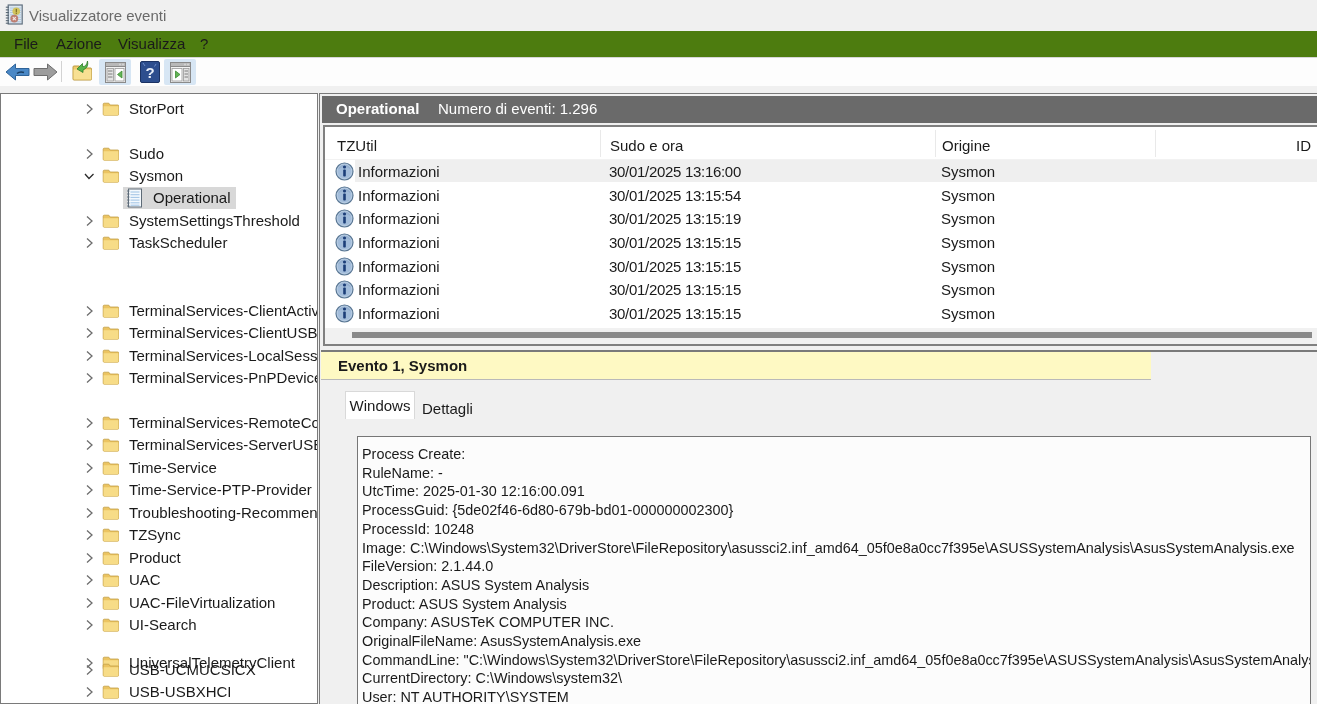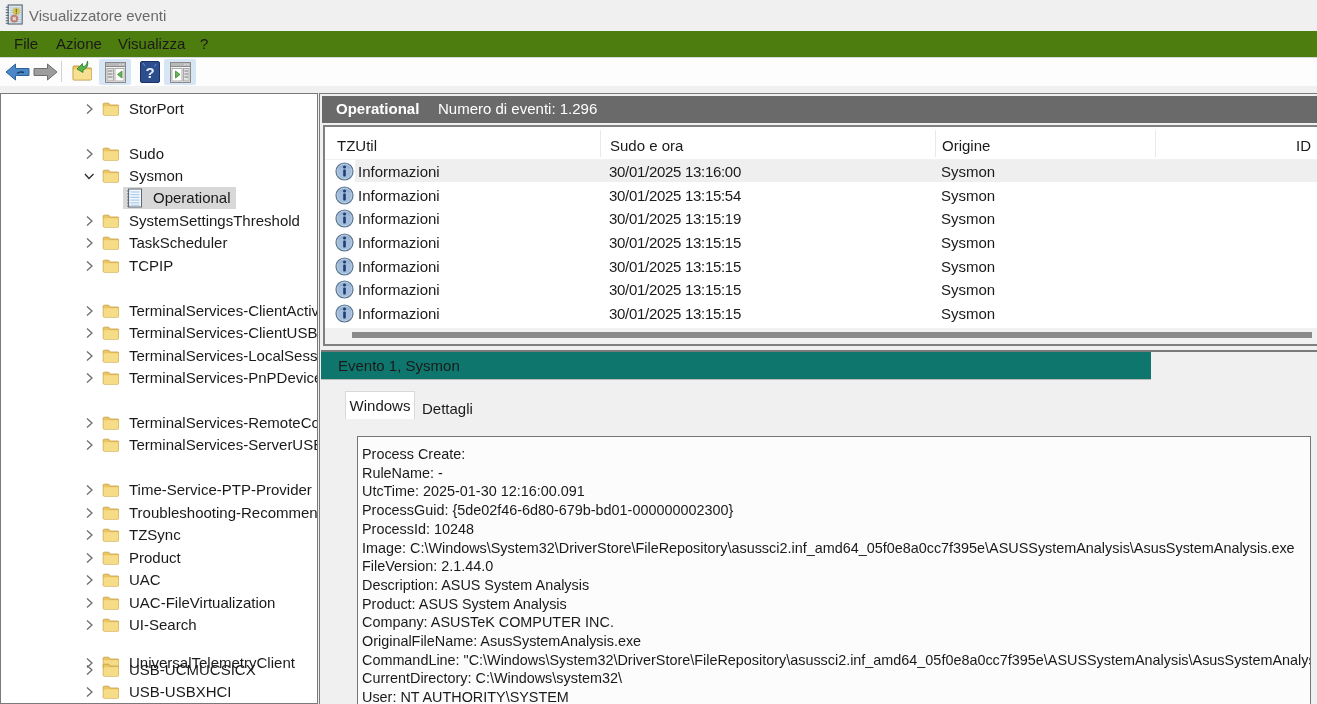--- a/index.html
+++ b/index.html
@@ -33,22 +33,22 @@
 
 #tablewrap { position:absolute; left:323px; top:125px; width:1004px; height:221px;
   background:#FFF; border:2px solid #808080; }
 .hdrtxt { position:absolute; top:10px; font-size:15px; }
 .coldiv { position:absolute; top:3px; width:1px; height:27px; background:#E9E9E9; }
 .lrow { position:absolute; left:0; width:1000px; height:24px; font-size:15px; }
 .lrow div { position:absolute; top:3px; }
 
 #botpane { position:absolute; left:321px; top:350px; width:996px; height:354px;
   background:#F0F0F0; border-top:2px solid #7A7A7A; }
-#evhead { position:absolute; left:0; top:0; width:830px; height:28px; background:#0f766e;
-  border-bottom:1px solid #B9B9B9; font-size:15px; }
+#evhead { position:absolute; left:0; top:0; width:830px; height:28px; background:#fef9c3;
+  border-bottom:1px solid #B9B9B9; font-size:15px;font-weight:bold; }
 #tab1 { position:absolute; left:24px; top:39px; width:70px; height:28px; background:#FFF;
   border:1px solid #D9D9D9; border-bottom:none; font-size:15px; text-align:center; padding-top:5px; }
 #tab2 { position:absolute; left:101px; top:48px; font-size:15px; }
 #evtext { position:absolute; left:36px; top:84px; width:954px; height:270px;
   background:#FCFCFC; border:1px solid #767676; overflow:hidden; }
 #evtext pre { font-family:"Liberation Sans", sans-serif; font-size:14.4px; line-height:18.7px;
   margin:8px 0 0 4px; white-space:pre; }
 </style>
 </head>
 <body>
@@ -210,30 +210,20 @@
 <div class="trow" style="top:138.3px">
       <svg class="chev" style="left:83px" width="10" height="12" viewBox="0 0 10 12">
         <path d="M3 1.5 L8 6 L3 10.5" fill="none" stroke="#6D6D6D" stroke-width="1.3"></path>
       </svg>
       <svg class="ficon" style="left:101px" width="17" height="17" viewBox="0 0 17 17">
         <path d="M1.2 4.2 a1 1 0 0 1 1-1 h4.6 l1.3 1.8 h7.7 a0.9 0.9 0 0 1 0.9 0.9 v8.3 a1 1 0 0 1 -1 1 H2.2 a1 1 0 0 1 -1-1 z" fill="#ECC461" stroke="#C29E45" stroke-width="0.8"></path>
         <path d="M1.6 6.3 h14.7 v8.3 a0.7 0.7 0 0 1 -0.7 0.7 H2.3 a0.7 0.7 0 0 1 -0.7-0.7 z" fill="#F7DC87"></path>
       </svg>
       <div class="lbl" style="left:128px">TaskScheduler</div>
     </div>
-<div class="trow" style="top:160.8px">
-      <svg class="chev" style="left:83px" width="10" height="12" viewBox="0 0 10 12">
-        <path d="M3 1.5 L8 6 L3 10.5" fill="none" stroke="#6D6D6D" stroke-width="1.3"></path>
-      </svg>
-      <svg class="ficon" style="left:101px" width="17" height="17" viewBox="0 0 17 17">
-        <path d="M1.2 4.2 a1 1 0 0 1 1-1 h4.6 l1.3 1.8 h7.7 a0.9 0.9 0 0 1 0.9 0.9 v8.3 a1 1 0 0 1 -1 1 H2.2 a1 1 0 0 1 -1-1 z" fill="#ECC461" stroke="#C29E45" stroke-width="0.8"></path>
-        <path d="M1.6 6.3 h14.7 v8.3 a0.7 0.7 0 0 1 -0.7 0.7 H2.3 a0.7 0.7 0 0 1 -0.7-0.7 z" fill="#F7DC87"></path>
-      </svg>
-      <div class="lbl" style="left:128px">TCPIP</div>
-    </div>
 <div class="trow" style="top:205.6px">
       <svg class="chev" style="left:83px" width="10" height="12" viewBox="0 0 10 12">
         <path d="M3 1.5 L8 6 L3 10.5" fill="none" stroke="#6D6D6D" stroke-width="1.3"></path>
       </svg>
       <svg class="ficon" style="left:101px" width="17" height="17" viewBox="0 0 17 17">
         <path d="M1.2 4.2 a1 1 0 0 1 1-1 h4.6 l1.3 1.8 h7.7 a0.9 0.9 0 0 1 0.9 0.9 v8.3 a1 1 0 0 1 -1 1 H2.2 a1 1 0 0 1 -1-1 z" fill="#ECC461" stroke="#C29E45" stroke-width="0.8"></path>
         <path d="M1.6 6.3 h14.7 v8.3 a0.7 0.7 0 0 1 -0.7 0.7 H2.3 a0.7 0.7 0 0 1 -0.7-0.7 z" fill="#F7DC87"></path>
       </svg>
       <div class="lbl" style="left:128px">TerminalServices-ClientActiveXCore</div>
     </div>
@@ -279,20 +269,30 @@
     </div>
 <div class="trow" style="top:340.4px">
       <svg class="chev" style="left:83px" width="10" height="12" viewBox="0 0 10 12">
         <path d="M3 1.5 L8 6 L3 10.5" fill="none" stroke="#6D6D6D" stroke-width="1.3"></path>
       </svg>
       <svg class="ficon" style="left:101px" width="17" height="17" viewBox="0 0 17 17">
         <path d="M1.2 4.2 a1 1 0 0 1 1-1 h4.6 l1.3 1.8 h7.7 a0.9 0.9 0 0 1 0.9 0.9 v8.3 a1 1 0 0 1 -1 1 H2.2 a1 1 0 0 1 -1-1 z" fill="#ECC461" stroke="#C29E45" stroke-width="0.8"></path>
         <path d="M1.6 6.3 h14.7 v8.3 a0.7 0.7 0 0 1 -0.7 0.7 H2.3 a0.7 0.7 0 0 1 -0.7-0.7 z" fill="#F7DC87"></path>
       </svg>
       <div class="lbl" style="left:128px">TerminalServices-ServerUSBDevices</div>
+    </div>
+<div class="trow" style="top:362.8px">
+      <svg class="chev" style="left:83px" width="10" height="12" viewBox="0 0 10 12">
+        <path d="M3 1.5 L8 6 L3 10.5" fill="none" stroke="#6D6D6D" stroke-width="1.3"></path>
+      </svg>
+      <svg class="ficon" style="left:101px" width="17" height="17" viewBox="0 0 17 17">
+        <path d="M1.2 4.2 a1 1 0 0 1 1-1 h4.6 l1.3 1.8 h7.7 a0.9 0.9 0 0 1 0.9 0.9 v8.3 a1 1 0 0 1 -1 1 H2.2 a1 1 0 0 1 -1-1 z" fill="#ECC461" stroke="#C29E45" stroke-width="0.8"></path>
+        <path d="M1.6 6.3 h14.7 v8.3 a0.7 0.7 0 0 1 -0.7 0.7 H2.3 a0.7 0.7 0 0 1 -0.7-0.7 z" fill="#F7DC87"></path>
+      </svg>
+      <div class="lbl" style="left:128px">Time-Service</div>
     </div>
 <div class="trow" style="top:385.2px">
       <svg class="chev" style="left:83px" width="10" height="12" viewBox="0 0 10 12">
         <path d="M3 1.5 L8 6 L3 10.5" fill="none" stroke="#6D6D6D" stroke-width="1.3"></path>
       </svg>
       <svg class="ficon" style="left:101px" width="17" height="17" viewBox="0 0 17 17">
         <path d="M1.2 4.2 a1 1 0 0 1 1-1 h4.6 l1.3 1.8 h7.7 a0.9 0.9 0 0 1 0.9 0.9 v8.3 a1 1 0 0 1 -1 1 H2.2 a1 1 0 0 1 -1-1 z" fill="#ECC461" stroke="#C29E45" stroke-width="0.8"></path>
         <path d="M1.6 6.3 h14.7 v8.3 a0.7 0.7 0 0 1 -0.7 0.7 H2.3 a0.7 0.7 0 0 1 -0.7-0.7 z" fill="#F7DC87"></path>
       </svg>
       <div class="lbl" style="left:128px">Time-Service-PTP-Provider</div>

